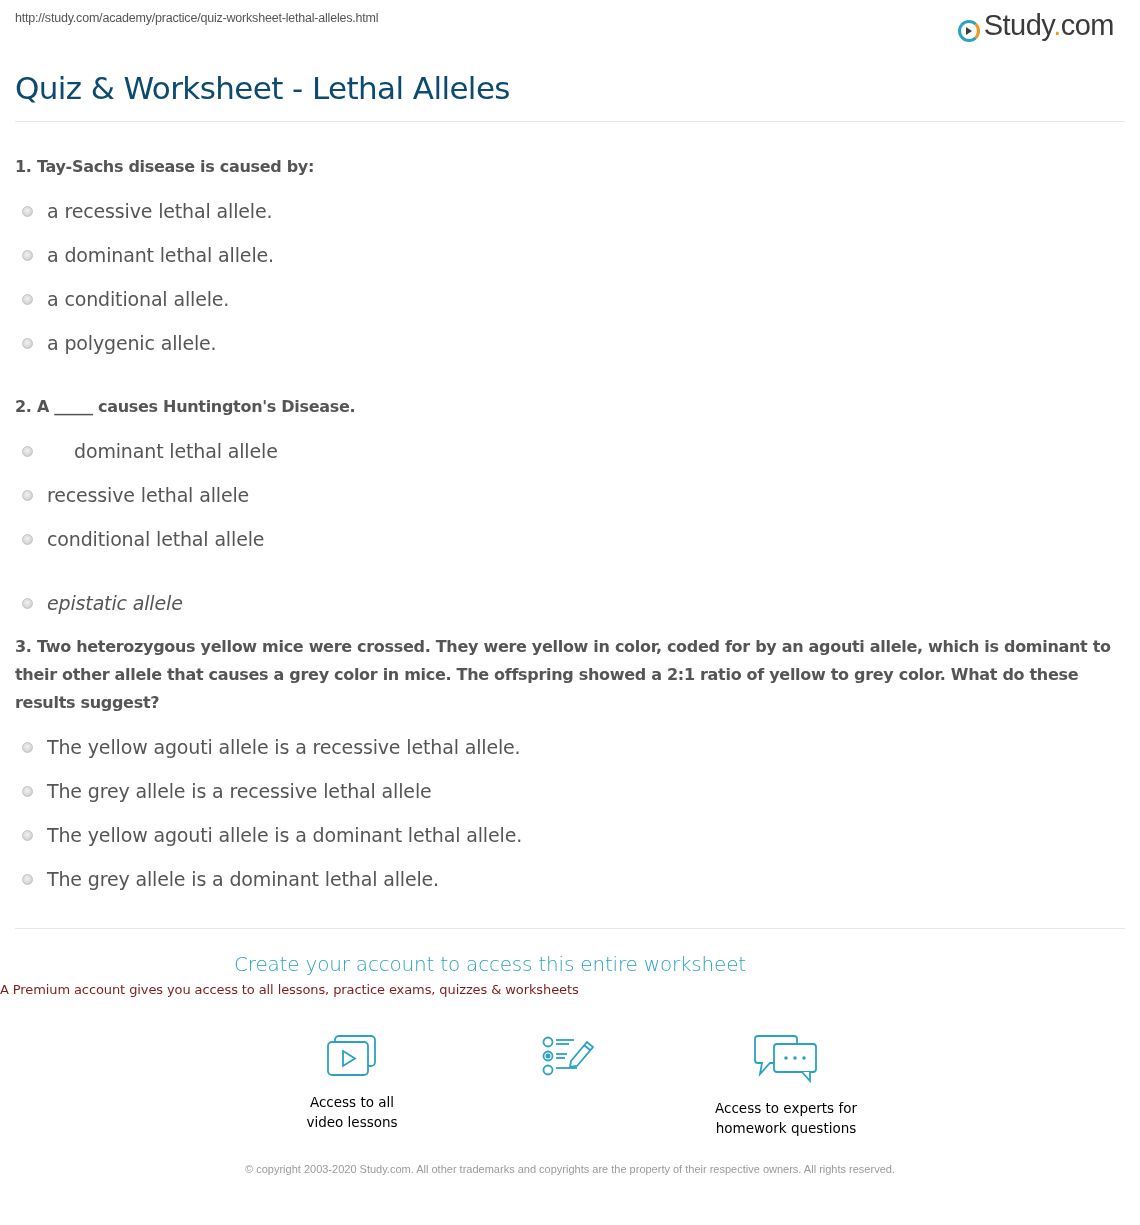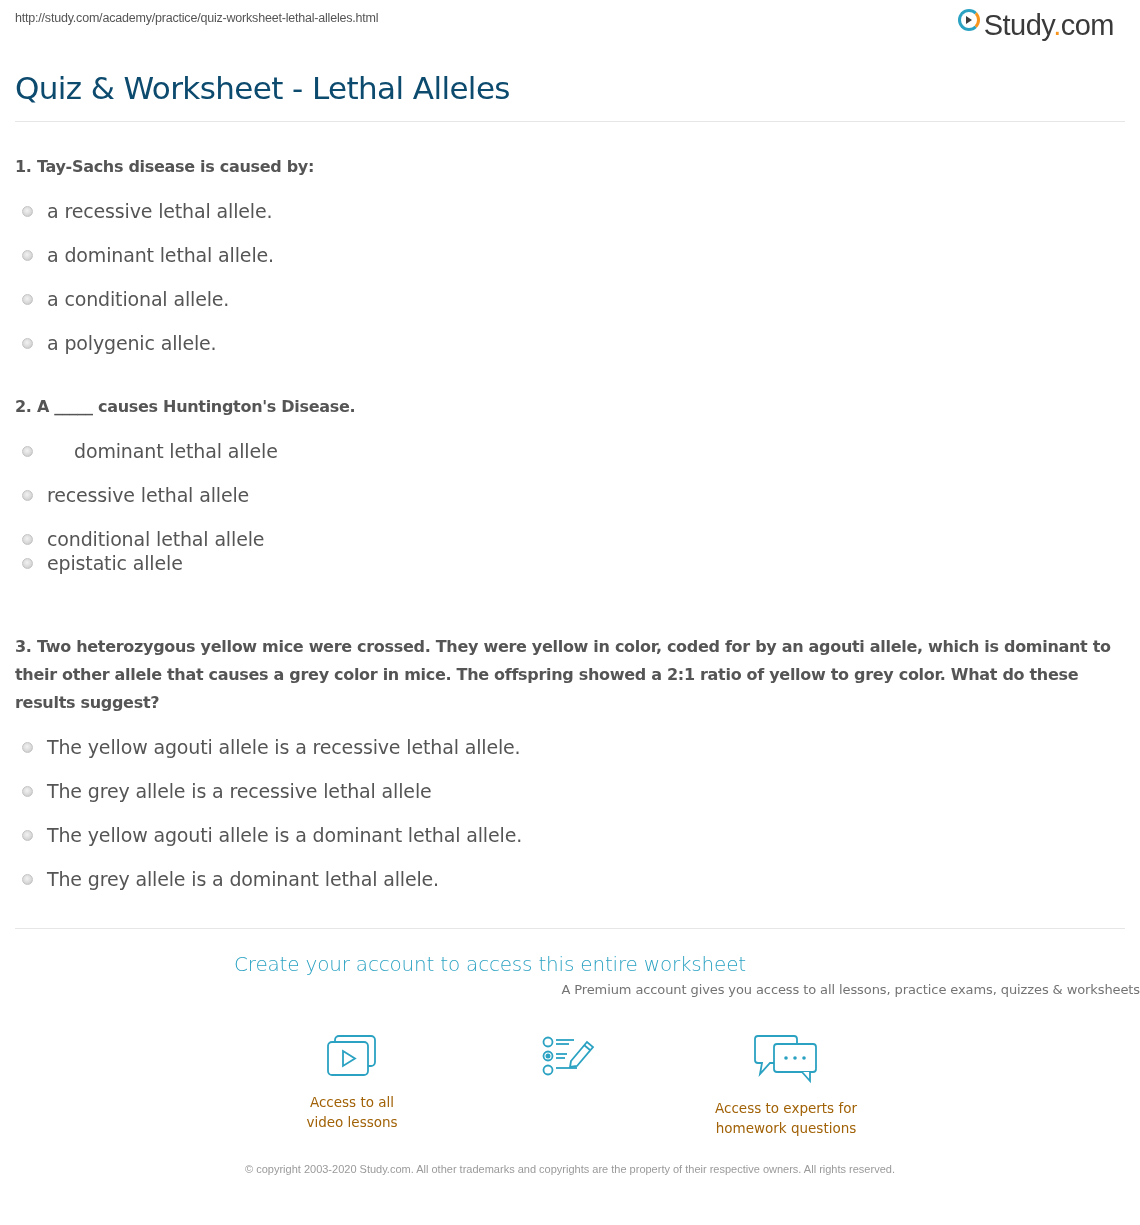--- a/index.html
+++ b/index.html
@@ -1,39 +1,39 @@
 <!DOCTYPE html>
 <html><head>
   <meta charset="utf-8">
   <style>
     * { box-sizing: border-box; margin: 0; padding: 0; }
     html, body { width: 1140px; height: 1225px; background: #ffffff; }
     body { font-family: "DejaVu Sans", sans-serif; color: #555555; position: relative; overflow: hidden; }
 
     .url { position: absolute; left: 15px; top: 11px; font-size: 12.5px; color: #555; letter-spacing: -0.2px; font-family: "Liberation Sans", sans-serif; }
 
-    .logo { position: absolute; right: 26px; top: 9px; display: flex; align-items: flex-start; }
+    .logo { position: absolute; right: 26px; top: 9px; display: flex; align-items: flex-end; }
     .logo-mark { width: 22px; height: 22px; border-radius: 50%; border: 3.5px solid #2ba2c2; border-right-color: #f7941d; border-bottom-color: #2ba2c2; position: relative; margin-right: 4px; }
     .logo-mark::after { content: ""; position: absolute; left: 5px; top: 3.5px; width: 0; height: 0; border-left: 6px solid #3d3d3d; border-top: 4px solid transparent; border-bottom: 4px solid transparent; }
     .logo-text { font-family: "Liberation Sans", sans-serif; font-size: 29px; color: #3a3a3a; letter-spacing: -0.5px; font-weight: 400; }
     .logo-dot { color: #f7941d; }
 
     .page-title { position: absolute; left: 15px; top: 70px; font-size: 31px; color: #0c4a6e; font-family: "DejaVu Sans", sans-serif; letter-spacing: -0.6px; font-weight: 400; }
     .rule { position: absolute; left: 15px; right: 15px; height: 1px; background: #e6e6e6; }
 
     .question { position: absolute; left: 15px; width: 1110px; font-size: 16px; color: #555; font-weight: bold; line-height: 28px; letter-spacing: -0.3px; }
     .option { position: absolute; left: 22px; display: flex; align-items: center; font-size: 19px; color: #555; letter-spacing: -0.15px; }
     .radio { width: 11px; height: 11px; border-radius: 50%; background: radial-gradient(circle at 45% 40%, #f2f2f2 0%, #d8d8d8 60%, #bcbcbc 100%); border: 1px solid #c4c4c4; margin-right: 14px; flex-shrink: 0; }
 
     .cta-title { position: absolute; left: 0; width: 980px; top: 952px; text-align: center; font-size: 20px; color: #2ba2c2; font-weight: 300; letter-spacing: -0.2px; font-family: "DejaVu Sans", sans-serif; }
-    .cta-sub { position: absolute; left: 0; width: 1140px; top: 982px; text-align: right; font-size: 13px; color: #737373; letter-spacing: -0.1px; }
+    .cta-sub { position: absolute; left: 0; width: 1140px; top: 982px; text-align: left; font-size: 13px; color: #7f1d1d; letter-spacing: -0.1px; }
 
     .feature { position: absolute; top: 1034px; width: 200px; text-align: center; }
     .feature svg { display: block; margin: 0 auto; }
-    .feature-label { margin-top: 14px; font-size: 13.5px; color: #a16207; line-height: 20px; white-space: pre-line; }
+    .feature-label { margin-top: 14px; font-size: 13.5px; color: #000000; line-height: 20px; white-space: pre-line; }
 
     .copyright { position: absolute; left: 210px; width: 720px; top: 1161px; text-align: center; font-size: 11px; color: #9a9a9a; line-height: 17px; font-family: "Liberation Sans", sans-serif; }
   </style>
 </head>
 <body>
 
 <div class="url">http://study.com/academy/practice/quiz-worksheet-lethal-alleles.html</div>
 
 <div class="logo">
   <span class="logo-mark"></span>
@@ -67,21 +67,21 @@
     <span>dominant lethal allele</span>
   </label>
 <label class="option" style="top:484px;">
     <span class="radio"></span>
     <span>recessive lethal allele</span>
   </label>
 <label class="option" style="top:528px;">
     <span class="radio"></span>
     <span>conditional lethal allele</span>
   </label>
-<label class="option" style="top:552px;">
+<label class="option" style="top:592px;font-style:italic;">
     <span class="radio"></span>
     <span>epistatic allele</span>
   </label>
 
 <div class="question" style="top:633px;">3. Two heterozygous yellow mice were crossed. They were yellow in color, coded for by an agouti allele, which is dominant to their other allele that causes a grey color in mice. The offspring showed a 2:1 ratio of yellow to grey color. What do these results suggest?</div>
 <label class="option" style="top:736px;">
     <span class="radio"></span>
     <span>The yellow agouti allele is a recessive lethal allele.</span>
   </label>
 <label class="option" style="top:780px;">

